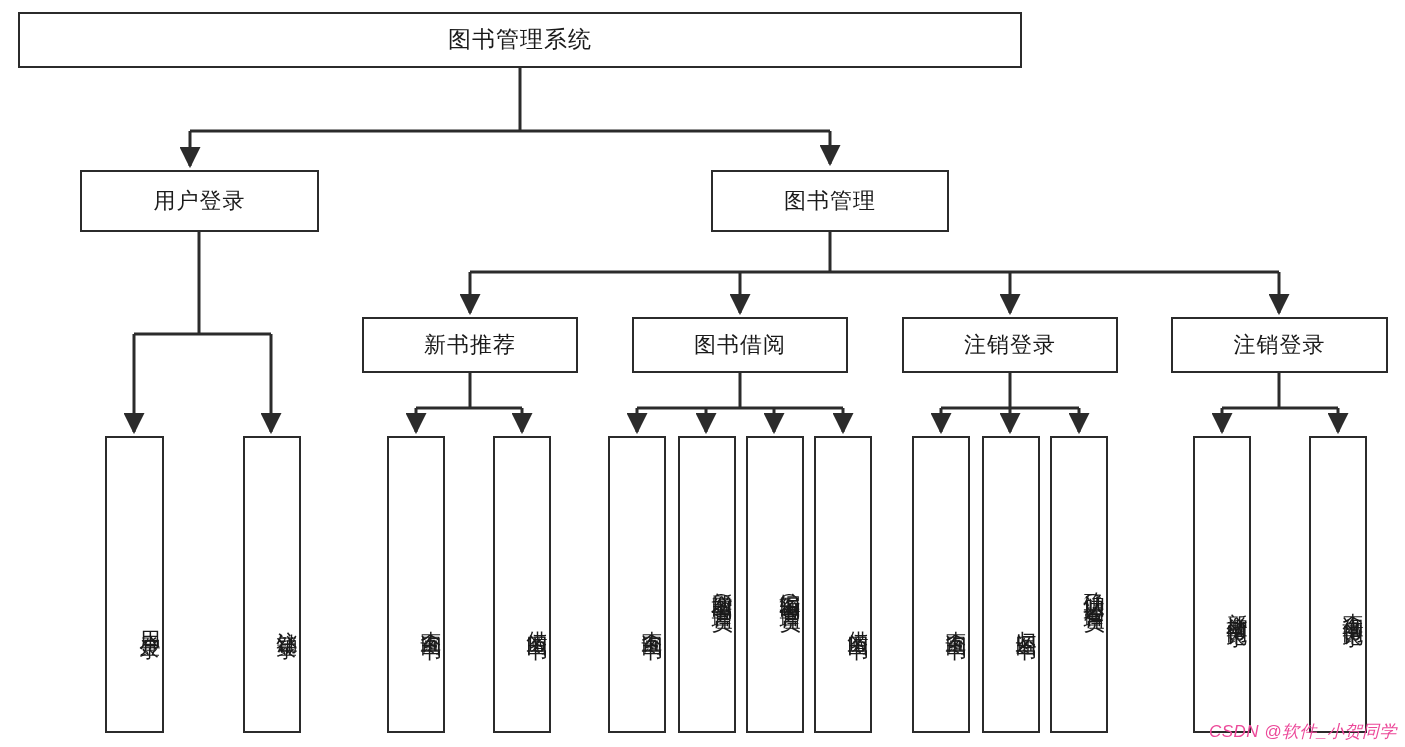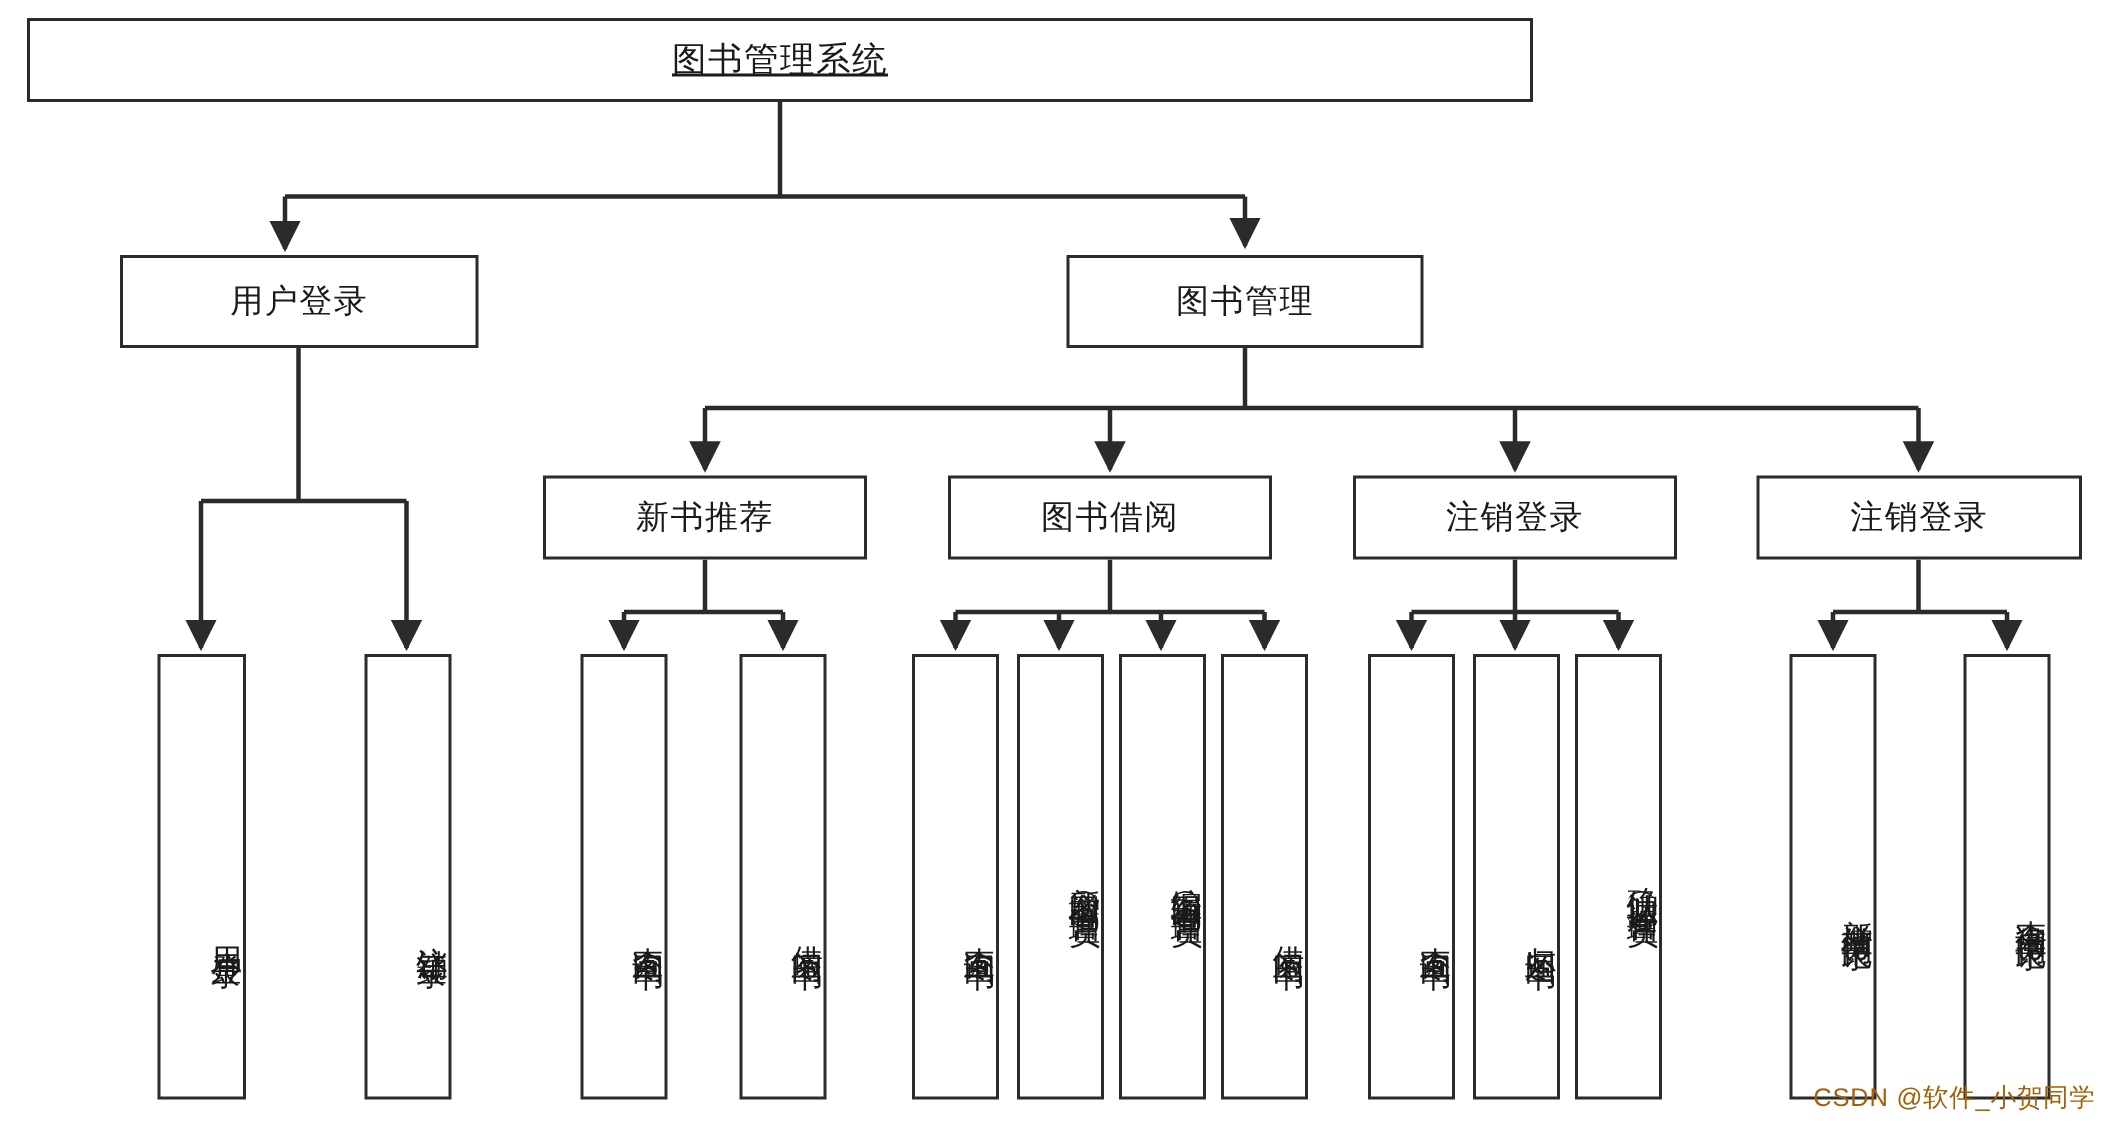--- a/index.html
+++ b/index.html
@@ -56,24 +56,25 @@
   }
   .node.vert .vtext {
     writing-mode: vertical-rl;
     text-orientation: upright;
   }
   #watermark {
     position: absolute;
     right: 8px;
     bottom: 4px;
     font-size: 17px;
-    color: #a16207;
+    color: #ec4899;
     letter-spacing: 0.5px;
     white-space: nowrap;
     user-select: none;
+    font-style: italic;
   }
 </style>
 </head>
 <body>
 
 <div id="canvas">
 
   <svg id="wires" viewBox="0 0 1405 747" width="1405" height="747" xmlns="http://www.w3.org/2000/svg">
     <defs>
       <marker id="arrow" viewBox="0 0 10 10" refX="9" refY="5" markerWidth="7" markerHeight="7" orient="auto-start-reverse">
@@ -118,21 +119,21 @@
       <path d="M 1010 408 L 1010 432" marker-end="url(#arrow)"></path>
       <path d="M 1079 408 L 1079 432" marker-end="url(#arrow)"></path>
 
       <path d="M 1279 373 L 1279 408"></path>
       <path d="M 1222 408 L 1338 408"></path>
       <path d="M 1222 408 L 1222 432" marker-end="url(#arrow)"></path>
       <path d="M 1338 408 L 1338 432" marker-end="url(#arrow)"></path>
     </g>
   </svg>
 
-  <div class="node horiz root" style="left:18px; top:12px; width:1004px; height:56px;text-decoration:underline;">
+  <div class="node horiz root" style="left:18px; top:12px; width:1004px; height:56px;">
     <span>图书管理系统</span>
   </div>
 
   <div class="node horiz" style="left:80px; top:170px; width:239px; height:62px;">
     <span>用户登录</span>
   </div>
   <div class="node horiz" style="left:711px; top:170px; width:238px; height:62px;align-items:center;">
     <span>图书管理</span>
   </div>
 

